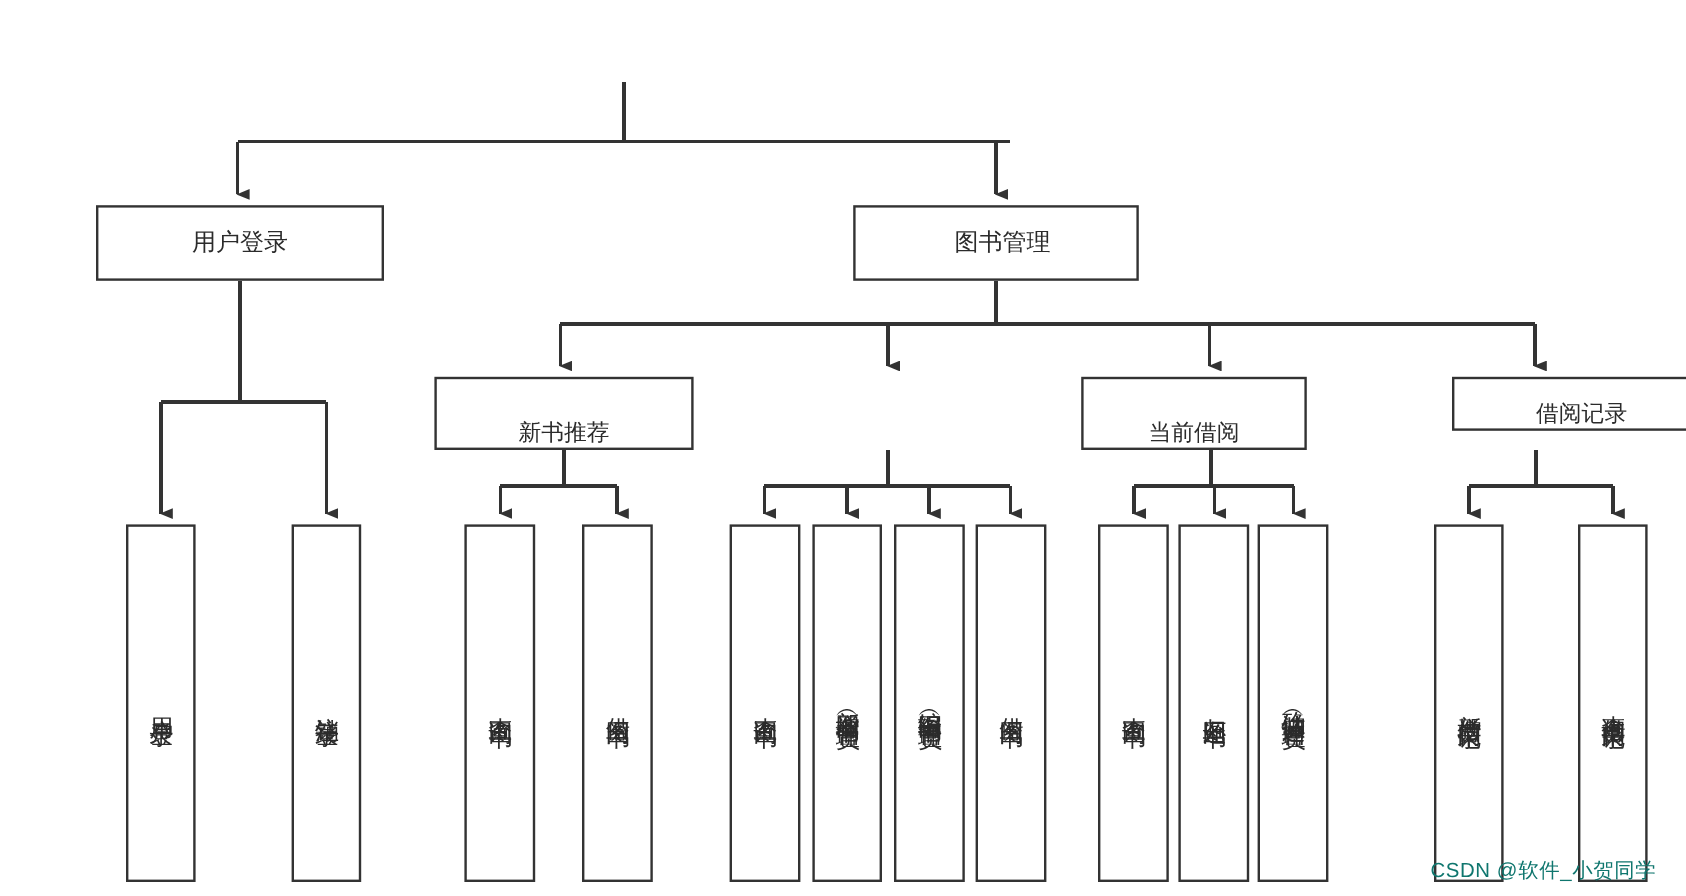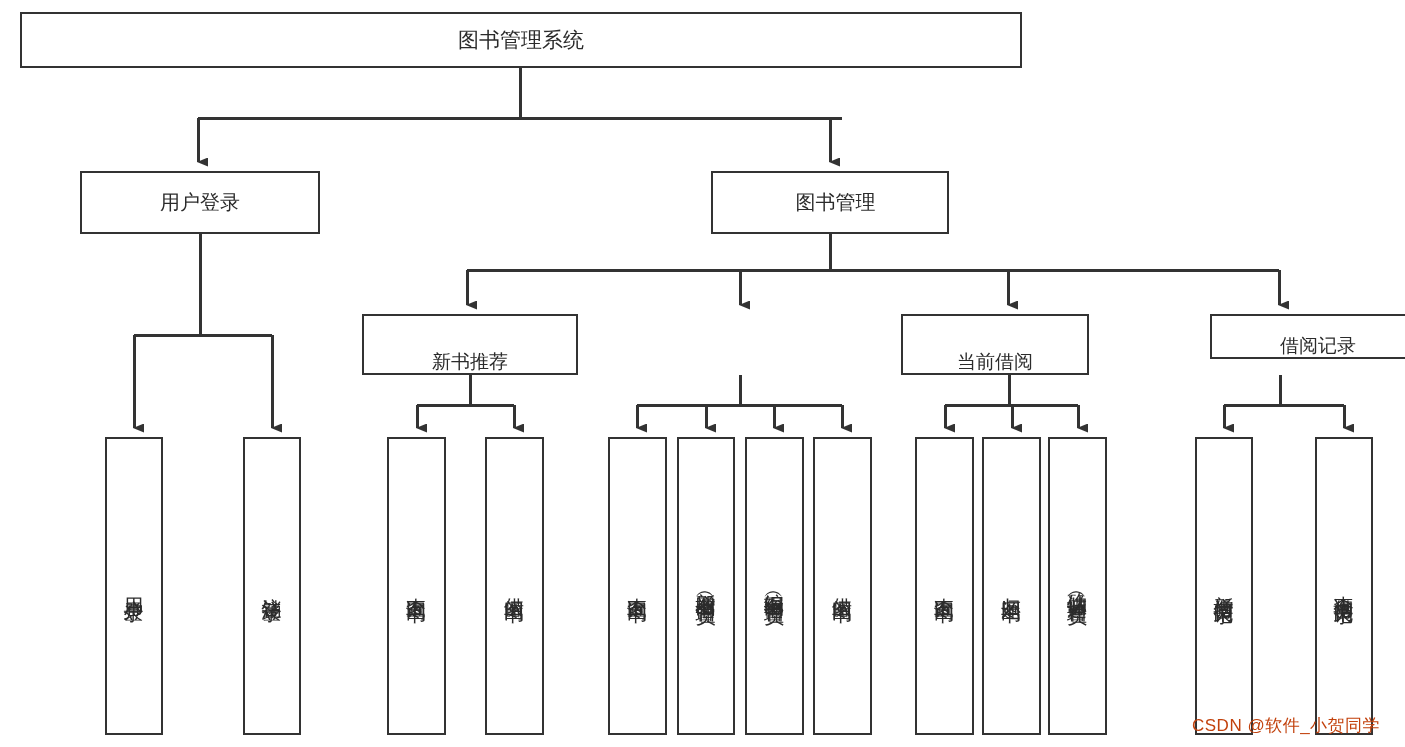--- a/index.html
+++ b/index.html
@@ -55,21 +55,21 @@
   .node.leaf .node-label {
     writing-mode: vertical-rl;
     text-orientation: upright;
     letter-spacing: 2px;
     white-space: nowrap;
     line-height: 1;
   }
   .watermark {
     position: absolute;
     font-size: 17px;
-    color: #c2410c;
+    color: #0f766e;
     white-space: nowrap;
     letter-spacing: 0.5px;
     user-select: none;
   }
 </style>
 </head>
 <body>
 
 <div id="diagram-root">
 
@@ -116,23 +116,20 @@
       <path d="M1012,405 L1012,428" marker-end="url(#arrowhead)"></path>
       <path d="M1078,405 L1078,428" marker-end="url(#arrowhead)"></path>
 
       <path d="M1280,375 L1280,405"></path>
       <path d="M1224,405 L1344,405"></path>
       <path d="M1224,405 L1224,428" marker-end="url(#arrowhead)"></path>
       <path d="M1344,405 L1344,428" marker-end="url(#arrowhead)"></path>
     </g>
   </svg>
 
-  <div class="node level-0" style="left:20px; top:12px; width:1002px; height:56px;">
-    <span class="node-label">图书管理系统</span>
-  </div>
 
   <div class="node level-1" style="left:80px; top:171px; width:240px; height:63px;">
     <span class="node-label">用户登录</span>
   </div>
   <div class="node level-1" style="left:711px; top:171px; width:238px; height:63px;padding-left:11px;">
     <span class="node-label">图书管理</span>
   </div>
 
   <div class="node level-2" style="left:362px; top:314px; width:216px; height:61px;">
     <span class="node-label">新书推荐</span>

